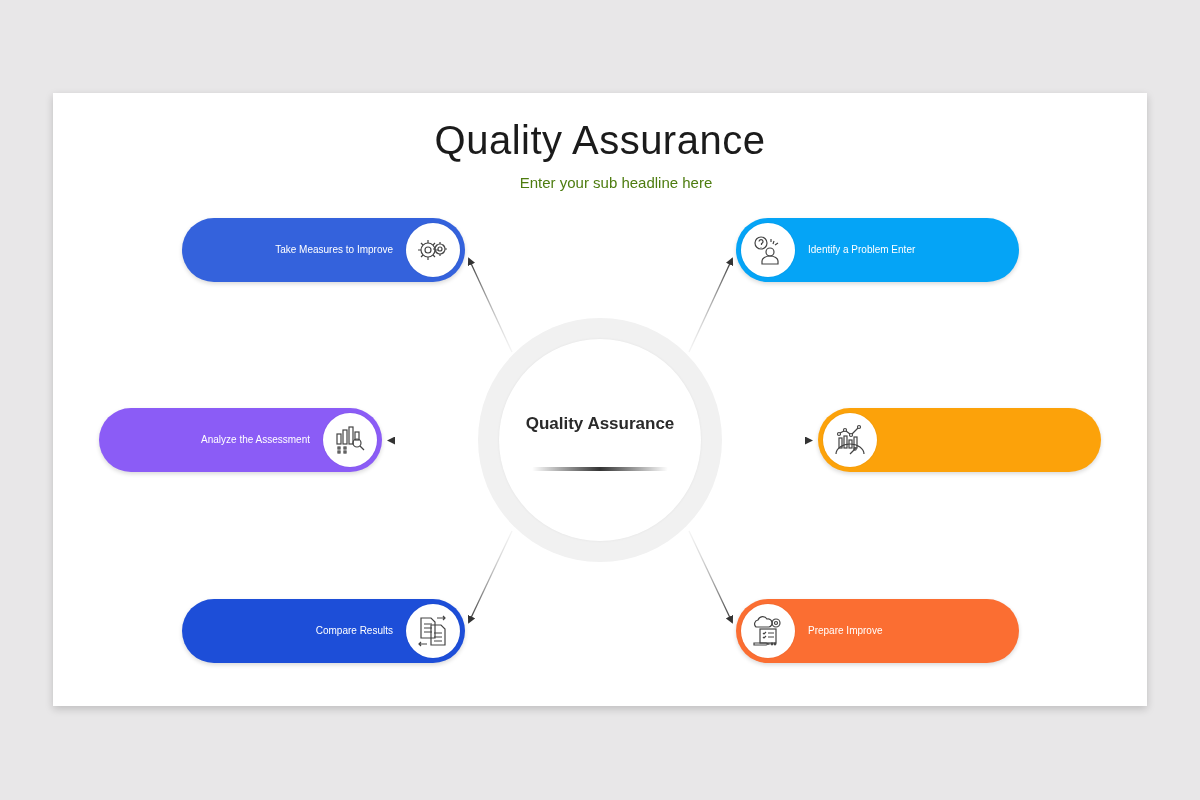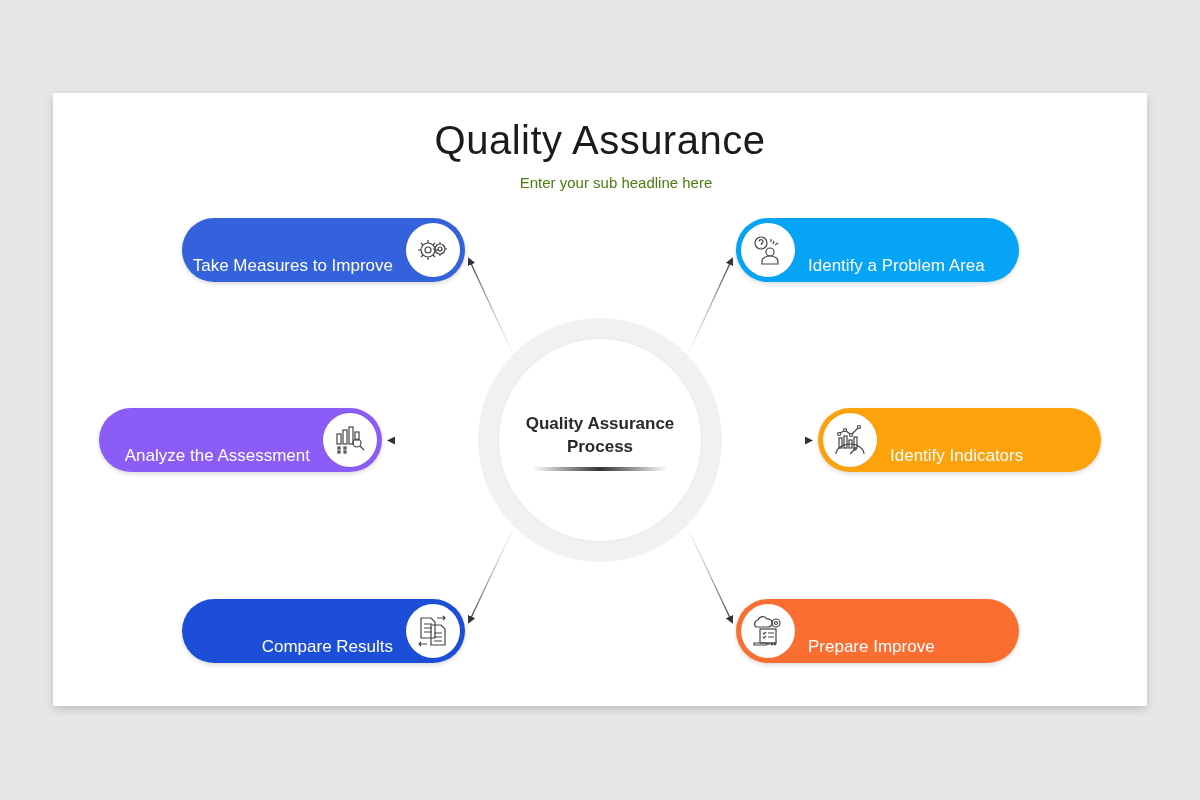--- a/index.html
+++ b/index.html
@@ -17,21 +17,21 @@
   }
   .subtitle {
     position:absolute; left:0; width:1200px; top:174px; text-align:center;
     font-size:15px; color:#4d7c0f;padding-left:16px;
   }
   .pill {
     position:absolute; height:64px; border-radius:32px; color:#fff;
     box-shadow:0 2px 4px rgba(0,0,0,0.15);
   }
   .pill .label {
-    position:absolute; top:16px; height:64px; line-height:64px; font-size:17px; white-space:nowrap;
+    position:absolute; top:0; height:64px; line-height:64px; font-size:10px; white-space:nowrap;
   }
   .pill .icon-circle {
     position:absolute; top:5px; width:54px; height:54px; border-radius:50%;
     background:#fff; display:flex; align-items:center; justify-content:center;
     box-shadow:0 0 0 1px rgba(0,0,0,0.03);
   }
   .pill.left .icon-circle { right:5px; }
   .pill.right .icon-circle { left:5px; }
   .pill.left .label { right:72px; }
   .pill.right .label { left:72px; }
@@ -97,21 +97,20 @@
   <line x1="473" y1="440.5" x2="389" y2="440.5" stroke="url(#gL)" stroke-width="1.3" marker-end="url(#ah)"></line>
   <line x1="727" y1="440.5" x2="811" y2="440.5" stroke="url(#gR)" stroke-width="1.3" marker-end="url(#ah)"></line>
   <line x1="512" y1="531" x2="469" y2="622" stroke="url(#gBL)" stroke-width="1.3" marker-end="url(#ah)"></line>
   <line x1="689" y1="531" x2="732" y2="622" stroke="url(#gBR)" stroke-width="1.3" marker-end="url(#ah)"></line>
 </svg>
 
 <div class="center-ring"></div>
 <div class="center-inner"></div>
 <div class="center-text">
   <div>Quality Assurance</div>
-  <div>Process</div>
 </div>
 <div class="center-bar"></div>
 
 <div class="pill left" style="left:182px; top:218px; width:283px; background:#3462dc;">
   <span class="label">Take Measures to Improve</span>
   <span class="icon-circle">
     <svg viewBox="0 0 36 36" fill="none" stroke="#444" stroke-width="1.2">
       <circle cx="13" cy="18" r="7"></circle>
         <circle cx="13" cy="18" r="3"></circle>
       <path d="M13 8v3M13 25v3M3 18h3M20 18h3M6 11l2 2M18 23l2 2M6 25l2-2M18 13l2-2"></path>
@@ -125,21 +124,21 @@
 <div class="pill right" style="left:736px; top:218px; width:283px; background:#05a4f6;">
   <span class="icon-circle">
     <svg viewBox="0 0 36 36" fill="none" stroke="#444" stroke-width="1.2">
       <circle cx="11" cy="11" r="6"></circle>
         <path d="M9 9.5a2 2 0 1 1 2.5 2v1.5M11 15v.5"></path>
       <circle cx="20" cy="20" r="4"></circle>
         <path d="M12 32v-3a8 5 0 0 1 16 0v3z"></path>
       <path d="M24 9l-1 3M28 11l-3 2M21 7l0 3"></path>
     </svg>
   </span>
-  <span class="label">Identify a Problem Area</span>
+  <span class="label">Identify a Problem Enter</span>
 </div>
 
 <div class="pill left" style="left:99px; top:408px; width:283px; background:#8b5cf6;">
   <span class="label">Analyze the Assessment</span>
   <span class="icon-circle">
     <svg viewBox="0 0 36 36" fill="none" stroke="#444" stroke-width="1.2">
       <rect x="5" y="12" width="4" height="10"></rect>
         <rect x="11" y="8" width="4" height="14"></rect>
         <rect x="17" y="5" width="4" height="17"></rect>
         <rect x="23" y="10" width="4" height="8"></rect>
@@ -163,21 +162,20 @@
       <path d="M8 11l4-2M14 9l4 3M20 12l6-6"></path>
       <rect x="7" y="16" width="3" height="10"></rect>
         <rect x="12" y="14" width="3" height="12"></rect>
         <rect x="17" y="18" width="3" height="8"></rect>
         <rect x="22" y="15" width="3" height="11"></rect>
       <path d="M4 32a14 10 0 0 1 28 0"></path>
         <path d="M18 32l5-5"></path>
         <circle cx="23" cy="27" r="1.2"></circle>
     </svg>
   </span>
-  <span class="label">Identify Indicators</span>
 </div>
 
 <div class="pill left" style="left:182px; top:599px; width:283px; background:#1d4ed8;">
   <span class="label">Compare Results</span>
   <span class="icon-circle">
     <svg viewBox="0 0 36 36" fill="none" stroke="#444" stroke-width="1.2">
       <path d="M6 5h10l4 4v16H6z"></path>
         <path d="M9 11h8M9 15h8M9 19h8"></path>
       <path d="M16 12h10l4 4v16H16z"></path>
         <path d="M19 20h8M19 24h8M19 28h8"></path>

